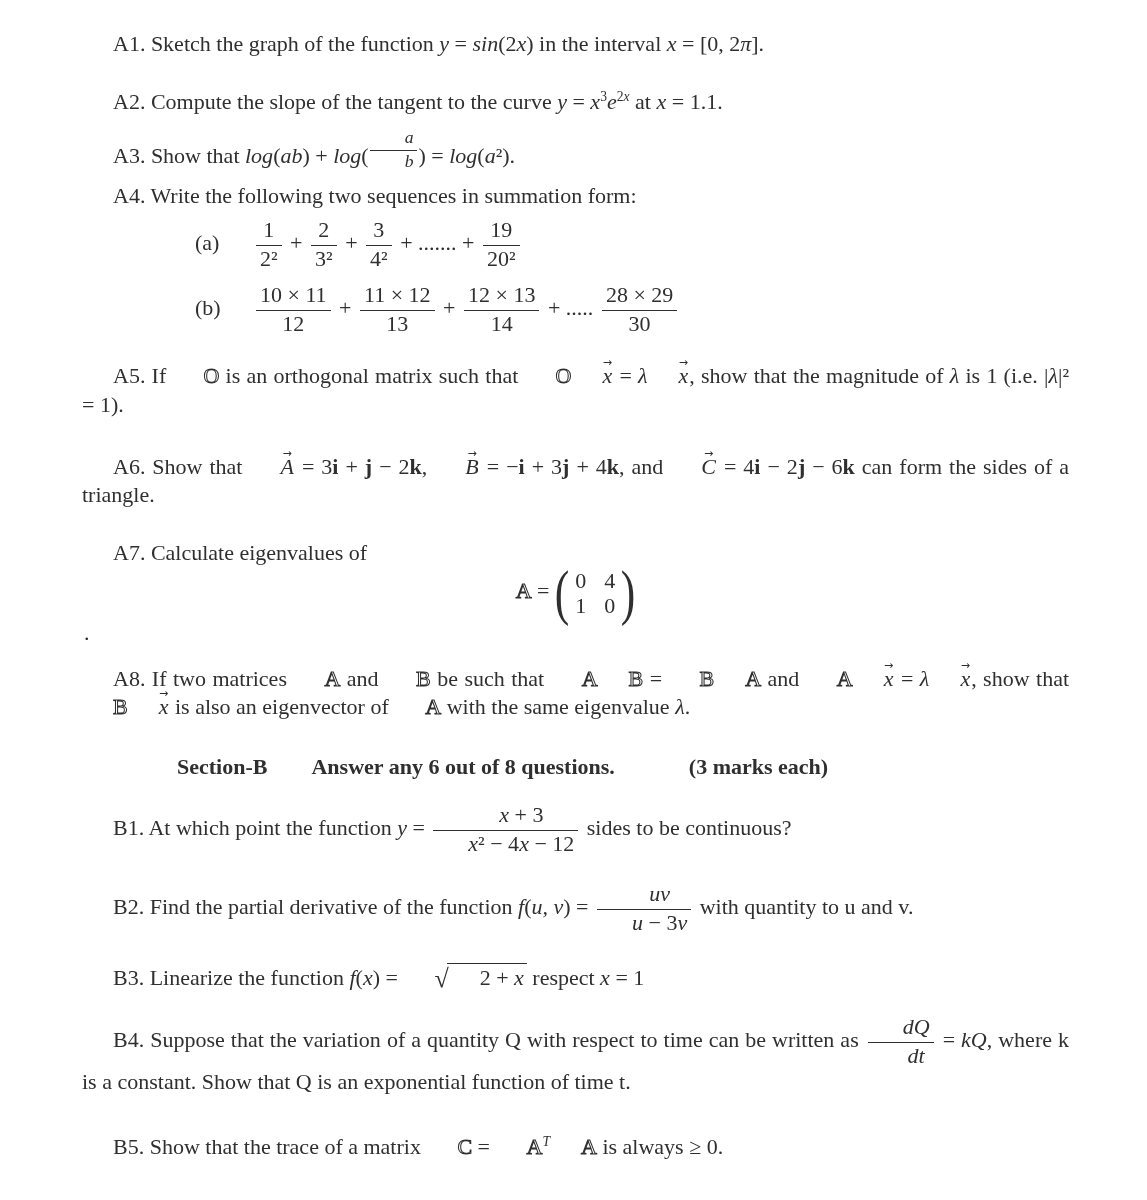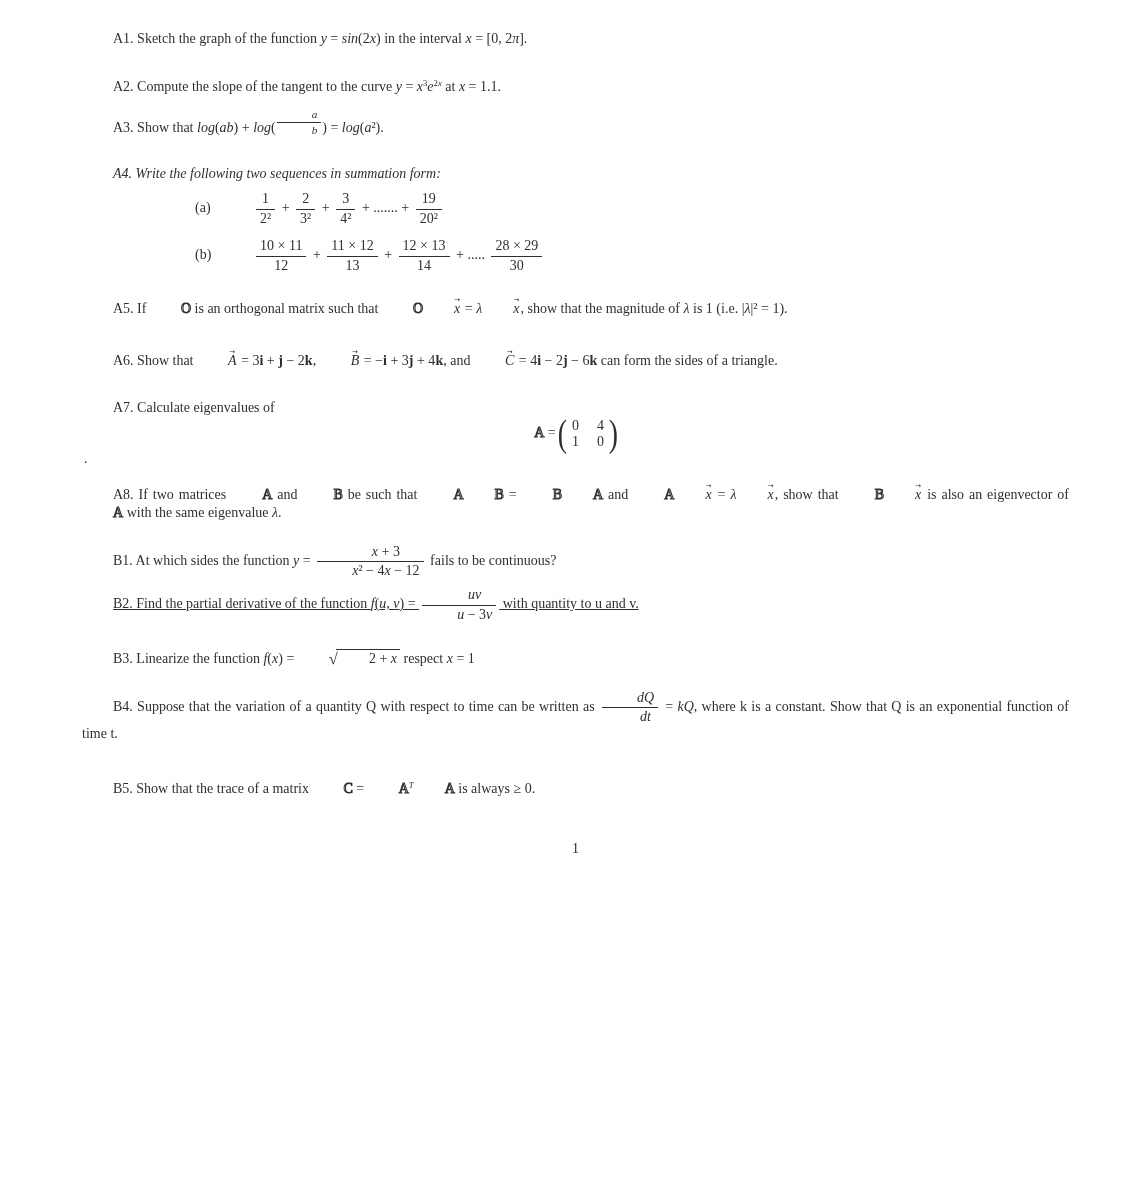--- a/index.html
+++ b/index.html
@@ -5,21 +5,21 @@
   html, body { margin: 0; padding: 0; background: #ffffff; }
   .page {
     position: relative;
     width: 1147px;
     height: 1200px;
     box-sizing: border-box;
     padding: 30px 78px 0 82px;
     background: #ffffff;
     color: #2f2f2f;
     font-family: "Liberation Serif", "DejaVu Serif", serif;
-    font-size: 14px;
+    font-size: 22px;
     line-height: 1.28;
     overflow: hidden;
   }
   .para { margin: 0; text-indent: 31px; }
   .just { text-align: justify; }
   .it { font-style: italic; }
   .bf { font-weight: bold; }
 
   
   .bb { position: relative; display: inline-block; font-style: normal; }
@@ -65,21 +65,21 @@
   .period-line { text-indent: 2px; }
   .page-number { text-align: center; }
 </style>
 </head>
 <body>
 
 <div class="page">
   <p class="para" style="margin-top:0;"><span>A1. Sketch the graph of the function </span><span class="it">y</span><span> = </span><span class="it">sin</span><span>(2</span><span class="it">x</span><span>) in the interval </span><span class="it">x</span><span> = [0, 2</span><span class="it">π</span><span>].</span></p>
   <p class="para" style="margin-top:30px;"><span>A2. Compute the slope of the tangent to the curve </span><span class="it">y</span><span> = </span><span class="it">x</span><sup class="sp"><span>3</span></sup><span class="it">e</span><sup class="sp"><span>2</span><span class="it">x</span></sup><span> at </span><span class="it">x</span><span> = 1.1.</span></p>
   <p class="para" style="margin-top:12px;"><span>A3. Show that </span><span class="it">log</span><span>(</span><span class="it">ab</span><span>) + </span><span class="it">log</span><span>(</span><span class="frac small"><span class="num"><span class="it">a</span></span><span class="den"><span class="it">b</span></span></span><span>) = </span><span class="it">log</span><span>(</span><span class="it">a</span><span>²).</span></p>
-  <p class="para" style="margin-top:28px;font-style:italic;"><span>A4. Write the following two sequences in summation form:</span></p>
+  <p class="para" style="margin-top:10px;"><span>A4. Write the following two sequences in summation form:</span></p>
 
   <div class="item-row" style="margin-top:8px;">
     <span class="item-label">(a)</span><span class="item-formula"><span class="frac"><span class="num"><span>1</span></span><span class="den"><span>2²</span></span></span><span> + </span><span class="frac"><span class="num"><span>2</span></span><span class="den"><span>3²</span></span></span><span> + </span><span class="frac"><span class="num"><span>3</span></span><span class="den"><span>4²</span></span></span><span> + ....... + </span><span class="frac"><span class="num"><span>19</span></span><span class="den"><span>20²</span></span></span></span>
   </div>
   <div class="item-row" style="margin-top:12px;">
     <span class="item-label">(b)</span><span class="item-formula"><span class="frac"><span class="num"><span>10 × 11</span></span><span class="den"><span>12</span></span></span><span> + </span><span class="frac"><span class="num"><span>11 × 12</span></span><span class="den"><span>13</span></span></span><span> + </span><span class="frac"><span class="num"><span>12 × 13</span></span><span class="den"><span>14</span></span></span><span> + ..... </span><span class="frac"><span class="num"><span>28 × 29</span></span><span class="den"><span>30</span></span></span></span>
   </div>
 
   <p class="para just" style="margin-top:26px;"><span>A5. If </span><span class="bb" data-ch="O">O</span><span> is an orthogonal matrix such that </span><span class="bb" data-ch="O">O</span><span class="vec">x</span><span> = </span><span class="it">λ</span><span class="vec">x</span><span>, show that the magnitude of </span><span class="it">λ</span><span> is 1 (i.e. |</span><span class="it">λ</span><span>|² = 1).</span></p>
   <p class="para just" style="margin-top:34px;"><span>A6. Show that </span><span class="vec">A</span><span> = 3</span><span class="bf">i</span><span> + </span><span class="bf">j</span><span> − 2</span><span class="bf">k</span><span>, </span><span class="vec">B</span><span> = −</span><span class="bf">i</span><span> + 3</span><span class="bf">j</span><span> + 4</span><span class="bf">k</span><span>, and </span><span class="vec">C</span><span> = 4</span><span class="bf">i</span><span> − 2</span><span class="bf">j</span><span> − 6</span><span class="bf">k</span><span> can form the sides of a triangle.</span></p>
@@ -90,21 +90,26 @@
           <span class="cell">0</span>
           <span class="cell">4</span>
           <span class="cell">1</span>
           <span class="cell">0</span>
         </span>
         <span class="paren">)</span>
       </span></div>
   <p class="para period-line" style="margin-top:0;"><span>.</span></p>
   <p class="para just" style="margin-top:18px;"><span>A8. If two matrices </span><span class="bb" data-ch="A">A</span><span> and </span><span class="bb" data-ch="B">B</span><span> be such that </span><span class="bb" data-ch="A">A</span><span class="bb" data-ch="B">B</span><span> = </span><span class="bb" data-ch="B">B</span><span class="bb" data-ch="A">A</span><span> and </span><span class="bb" data-ch="A">A</span><span class="vec">x</span><span> = </span><span class="it">λ</span><span class="vec">x</span><span>, show that </span><span class="bb" data-ch="B">B</span><span class="vec">x</span><span> is also an eigenvector of </span><span class="bb" data-ch="A">A</span><span> with the same eigenvalue </span><span class="it">λ</span><span>.</span></p>
 
+  <div class="section-header" style="margin-top:32px;">
+    <span class="sh-title">Section-B</span>
+    <span class="sh-instr">Answer any 6 out of 8 questions.</span>
+    <span class="sh-marks">(3 marks each)</span>
+  </div>
 
-  <p class="para" style="margin-top:22px;"><span>B1. At which sides the function </span><span class="it">y</span><span> = </span><span class="frac"><span class="num"><span class="it">x</span><span> + 3</span></span><span class="den"><span class="it">x</span><span>² − 4</span><span class="it">x</span><span> − 12</span></span></span><span> fails to be continuous?</span></p>
-  <p class="para" style="margin-top:8px;text-decoration:underline;"><span>B2. Find the partial derivative of the function </span><span class="it">f</span><span>(</span><span class="it">u, v</span><span>) = </span><span class="frac"><span class="num"><span class="it">uv</span></span><span class="den"><span class="it">u</span><span> − 3</span><span class="it">v</span></span></span><span> with quantity to u and v.</span></p>
+  <p class="para" style="margin-top:22px;"><span>B1. At which point the function </span><span class="it">y</span><span> = </span><span class="frac"><span class="num"><span class="it">x</span><span> + 3</span></span><span class="den"><span class="it">x</span><span>² − 4</span><span class="it">x</span><span> − 12</span></span></span><span> sides to be continuous?</span></p>
+  <p class="para" style="margin-top:26px;"><span>B2. Find the partial derivative of the function </span><span class="it">f</span><span>(</span><span class="it">u, v</span><span>) = </span><span class="frac"><span class="num"><span class="it">uv</span></span><span class="den"><span class="it">u</span><span> − 3</span><span class="it">v</span></span></span><span> with quantity to u and v.</span></p>
   <p class="para" style="margin-top:26px;"><span>B3. Linearize the function </span><span class="it">f</span><span>(</span><span class="it">x</span><span>) = </span><span class="sqrt"><span class="sign">√</span><span class="rad"><span>2 + </span><span class="it">x</span></span></span><span> respect </span><span class="it">x</span><span> = 1</span></p>
   <p class="para just" style="margin-top:20px;"><span>B4. Suppose that the variation of a quantity Q with respect to time can be written as </span><span class="frac"><span class="num"><span class="it">dQ</span></span><span class="den"><span class="it">dt</span></span></span><span> = </span><span class="it">kQ</span><span>, where k is a constant. Show that Q is an exponential function of time t.</span></p>
   <p class="para" style="margin-top:37px;"><span>B5. Show that the trace of a matrix </span><span class="bb" data-ch="C">C</span><span> = </span><span class="bb" data-ch="A">A</span><sup class="sp"><span class="it">T</span></sup><span class="bb" data-ch="A">A</span><span> is always ≥ 0.</span></p>
 
   <div class="page-number" style="margin-top:42px;">1</div>
 </div>
 
 </body></html>

